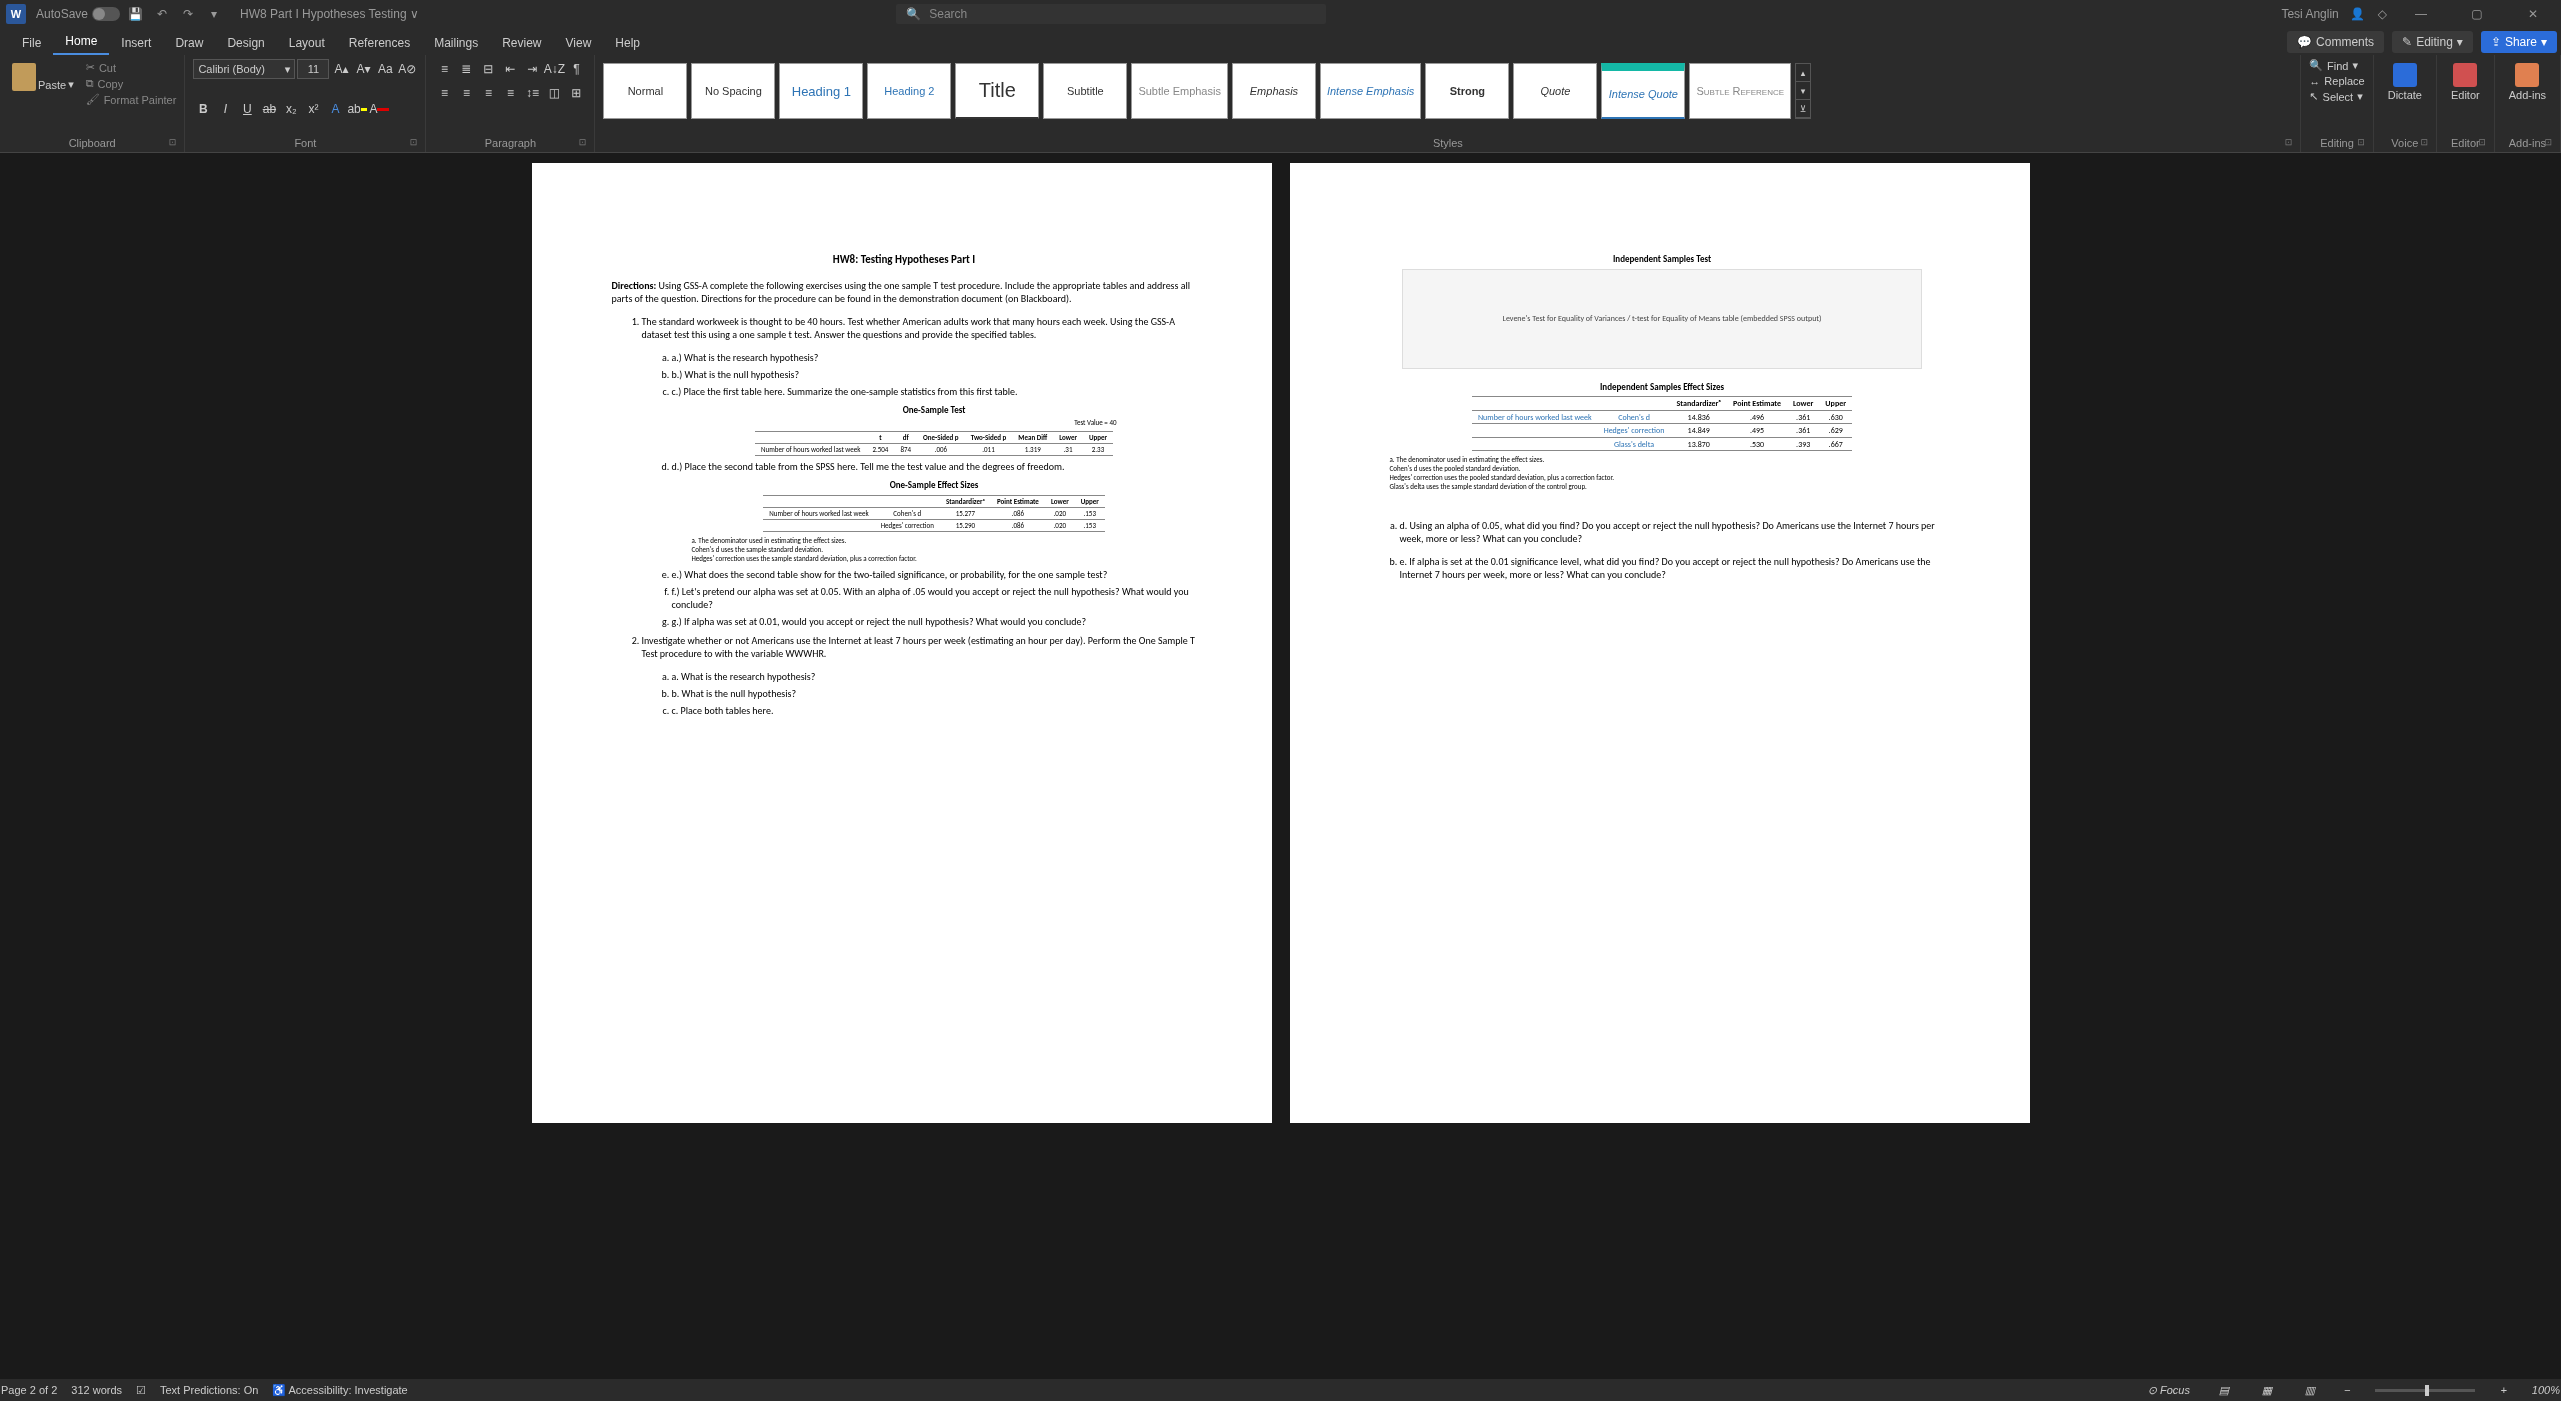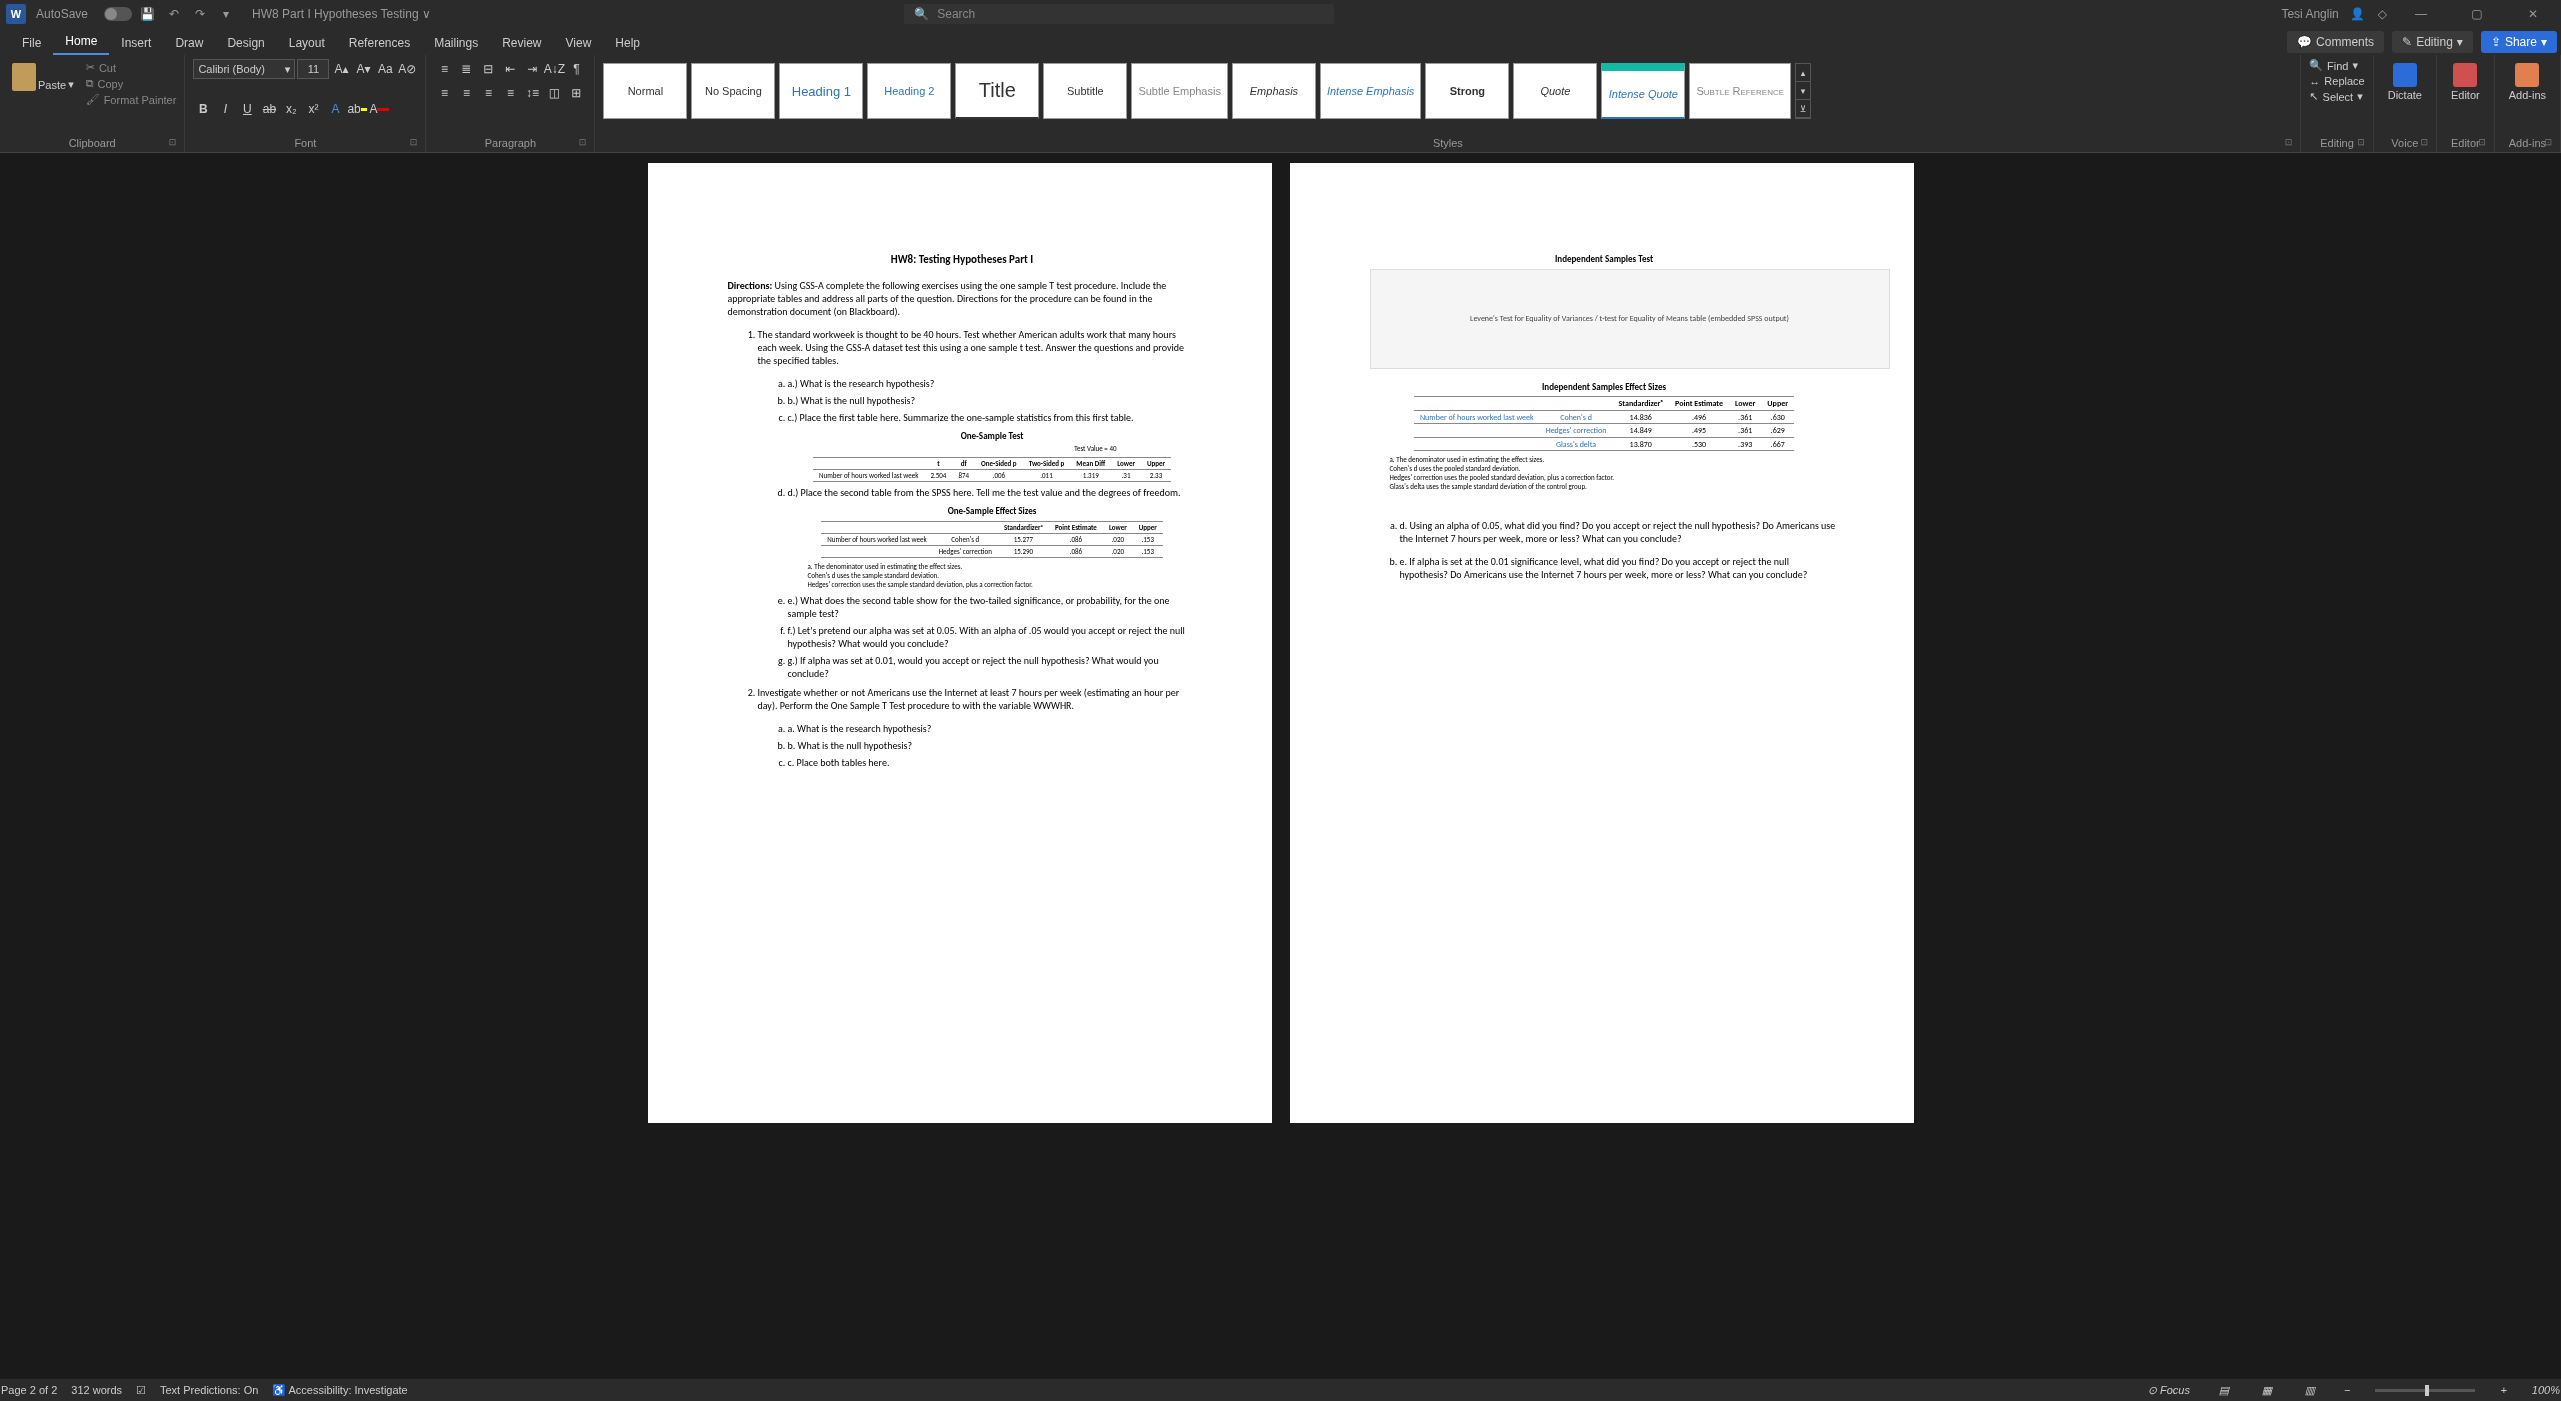--- a/index.html
+++ b/index.html
@@ -1,20 +1,20 @@
 <!DOCTYPE html>
 <html><head>
 <meta charset="utf-8">
 <style>
 * { margin: 0; padding: 0; box-sizing: border-box; }
 body { font-family: "Segoe UI", sans-serif; background: #1a1a1a; color: #ccc; overflow: hidden; }
 
 .titlebar { height: 27px; background: #2b2b2b; display: flex; align-items: center; font-size: 12px; color: #999; }
 .titlebar .app-icon { width: 20px; height: 20px; margin: 0 6px; background: #2b579a; border-radius: 2px; display: flex; align-items: center; justify-content: center; color: #fff; font-weight: bold; font-size: 11px; }
-.titlebar .autosave { margin-left: 4px; display: flex; align-items: center; gap: 16px; }
+.titlebar .autosave { margin-left: 4px; display: flex; align-items: center; gap: 4px; }
 .titlebar .toggle { width: 28px; height: 14px; background: #555; border-radius: 7px; position: relative; }
 .titlebar .toggle::after { content: ""; position: absolute; left: 1px; top: 1px; width: 12px; height: 12px; background: #888; border-radius: 50%; }
 .titlebar .qat { margin-left: 8px; display: flex; gap: 10px; align-items: center; }
 .titlebar .qat-icon { width: 16px; height: 16px; display: flex; align-items: center; justify-content: center; }
 .titlebar .doc-title { margin-left: 18px; }
 .titlebar .search { margin: 0 auto; width: 430px; height: 20px; background: #333; border-radius: 2px; display: flex; align-items: center; padding: 0 10px; gap: 8px; font-size: 12px; color: #888; }
 .titlebar .right { margin-left: auto; display: flex; align-items: center; gap: 12px; margin-right: 6px; }
 .titlebar .winbtn { width: 44px; height: 27px; display: flex; align-items: center; justify-content: center; }
 
 .tabs { height: 28px; background: #2b2b2b; display: flex; align-items: flex-end; padding-left: 10px; font-size: 12px; }
@@ -64,21 +64,21 @@
 .editing-grp .col { display: flex; flex-direction: column; gap: 3px; }
 .editing-grp .item { display: flex; align-items: center; gap: 4px; }
 
 .big-btn { display: flex; flex-direction: column; align-items: center; gap: 2px; padding: 4px 6px; font-size: 11px; }
 .big-btn .ic { width: 24px; height: 24px; border-radius: 3px; }
 .dictate-ic { background: #2b6cd9; }
 .editor-ic { background: #d05050; }
 .addins-ic { background: #e08050; }
 
 .doc-area { position: absolute; top: 153px; left: 0; right: 0; bottom: 22px; background: #1a1a1a; overflow: auto; display: flex; justify-content: center; gap: 18px; padding: 10px 0; }
-.page { width: 624px; height: 960px; background: #fff; color: #000; padding: 90px 75px 60px 80px; font-family: Calibri, sans-serif; font-size: 10px; line-height: 1.3; position: relative; }
+.page { width: 740px; height: 960px; background: #fff; color: #000; padding: 90px 75px 60px 80px; font-family: Calibri, sans-serif; font-size: 10px; line-height: 1.3; position: relative; }
 .page h1 { text-align: center; font-size: 11px; font-weight: bold; margin-bottom: 12px; }
 .page .directions { font-size: 10px; }
 .page ol { margin-left: 30px; margin-top: 10px; }
 .page ol > li { margin-bottom: 6px; }
 .page .sub { margin-left: 30px; }
 .page .sub li { margin-bottom: 4px; }
 .page .tbl-caption { text-align: center; font-weight: bold; font-size: 9px; margin: 6px 0 2px; }
 .page .tiny-table { font-size: 7px; margin: 4px auto; border-collapse: collapse; }
 .page .tiny-table td, .page .tiny-table th { border-top: 1px solid #888; border-bottom: 1px solid #888; padding: 1px 6px; text-align: center; }
 .page .footnotes { font-size: 7px; margin-left: 20px; }

